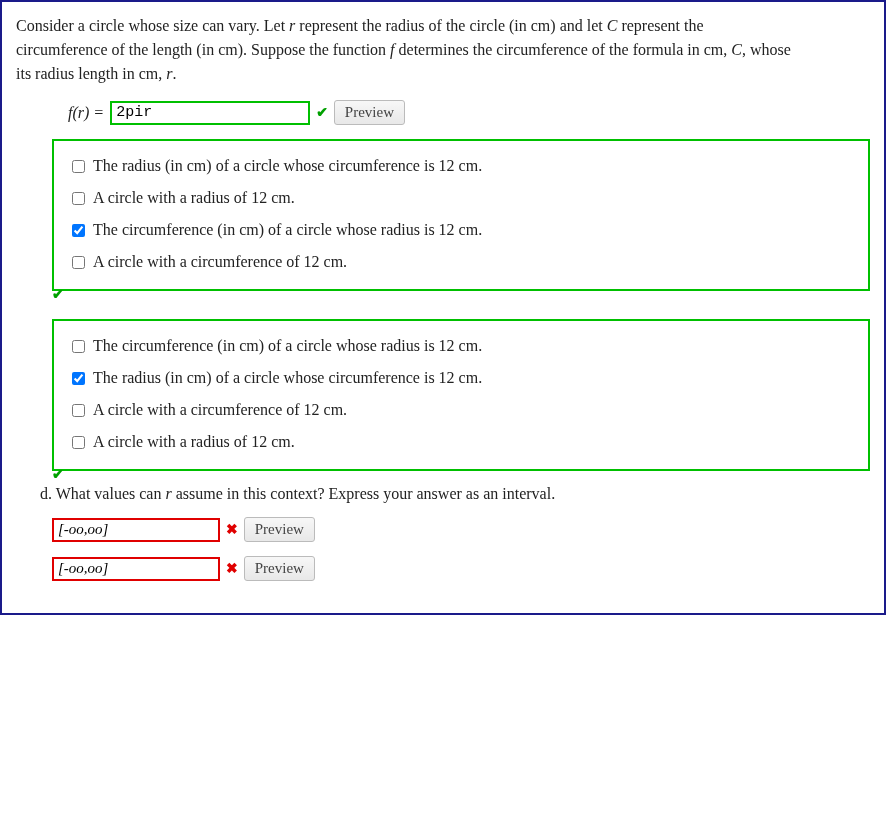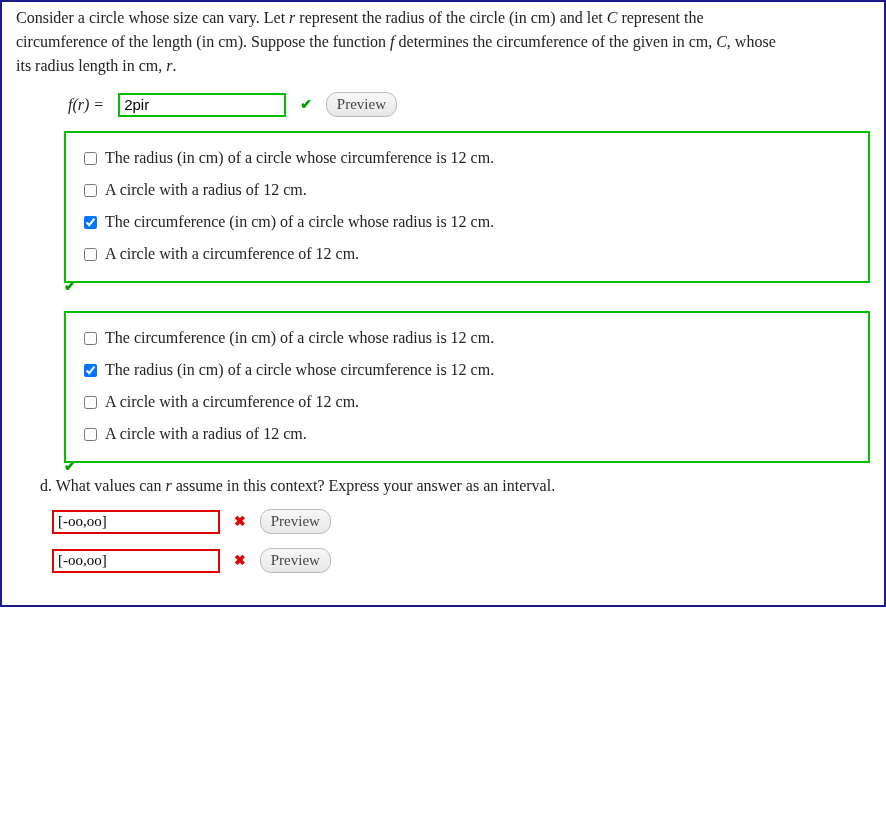--- a/index.html
+++ b/index.html
@@ -7,80 +7,81 @@
     margin: 0;
     padding: 0;
     font-family: Georgia, 'Times New Roman', serif;
     font-size: 16px;
     color: #222;
     background: #fff;
   }
   .container {
     width: 886px;
     border: 2px solid #1a1a8a;
-    padding: 4px 14px 18px 14px;
+    padding: 12px 14px 18px 14px;
   }
   .intro {
     line-height: 1.5;
     margin-bottom: 14px;
   }
   .italic { font-style: italic; }
   .part {
     margin: 14px 0 14px 24px;
   }
   .part-label {
     margin-bottom: 14px;
   }
   .eqrow {
     margin-left: 28px;
     display: flex;
     align-items: center;
-    gap: 14px;
+    gap: 6px;
   }
   .input-green {
     border: 2px solid #00c000;
     padding: 2px 4px;
-    font-family: Liberation Sans, sans-serif;
+    font-family: Liberation Mono, monospace;
     font-size: 15px;
     height: 24px;
-    width: 168px;
+    width: 200px;
     background: #fff;
   }
   .input-red {
     border: 2px solid #e00000;
     padding: 2px 4px;
     font-family: inherit;
     font-size: 15px;
     height: 24px;
     width: 168px;
     background: #fff;
+    font-style: italic;
   }
   .check-icon {
     color: #00a000;
     font-weight: bold;
     font-size: 14px;
   }
   .cross-icon {
     color: #e00000;
     font-weight: bold;
     font-size: 14px;
   }
   .preview-btn {
     background: linear-gradient(#f7f7f7, #e8e8e8);
     border: 1px solid #bbb;
-    border-radius: 11px;
+    border-radius: 3px;
     padding: 3px 10px;
     font-family: inherit;
     font-size: 15px;
     color: #444;
     cursor: pointer;
   }
   .choice-box {
     border: 2px solid #00c000;
-    margin: 8px 0 0 24px;
+    margin: 8px 0 0 12px;
     padding: 16px 18px 4px 18px;
     position: relative;
   }
   .choice-row {
     margin-bottom: 14px;
     display: flex;
     align-items: center;
     gap: 6px;
   }
   .choice-row input[type="checkbox"] {
@@ -98,21 +99,21 @@
   }
   .fn { font-style: italic; }
 </style>
 </head>
 <body>
 
 <div class="container">
 
   <div class="intro">
     <span>Consider a circle whose size can vary. Let </span><span class="italic">r</span><span> represent the radius of the circle (in cm) and let </span><span class="italic">C</span><span> represent the</span><br>
-    <span>circumference of the length (in cm). Suppose the function </span><span class="italic">f</span><span> determines the circumference of the given in cm, </span><span class="italic">C</span><span>, whose</span><br>
+    <span>circumference of the length (in cm). Suppose the function </span><span class="italic">f</span><span> determines the circumference of the formula in cm, </span><span class="italic">C</span><span>, whose</span><br>
     <span>its radius length in cm, </span><span class="italic">r</span><span>.</span>
   </div>
 
   <div class="part">
     <div class="eqrow">
       <span class="fn">f(r) = </span>
       <input type="text" class="input-green" value="2pir" style="">
       <span class="check-icon">✔</span>
       <button class="preview-btn">Preview</button>
     </div>

